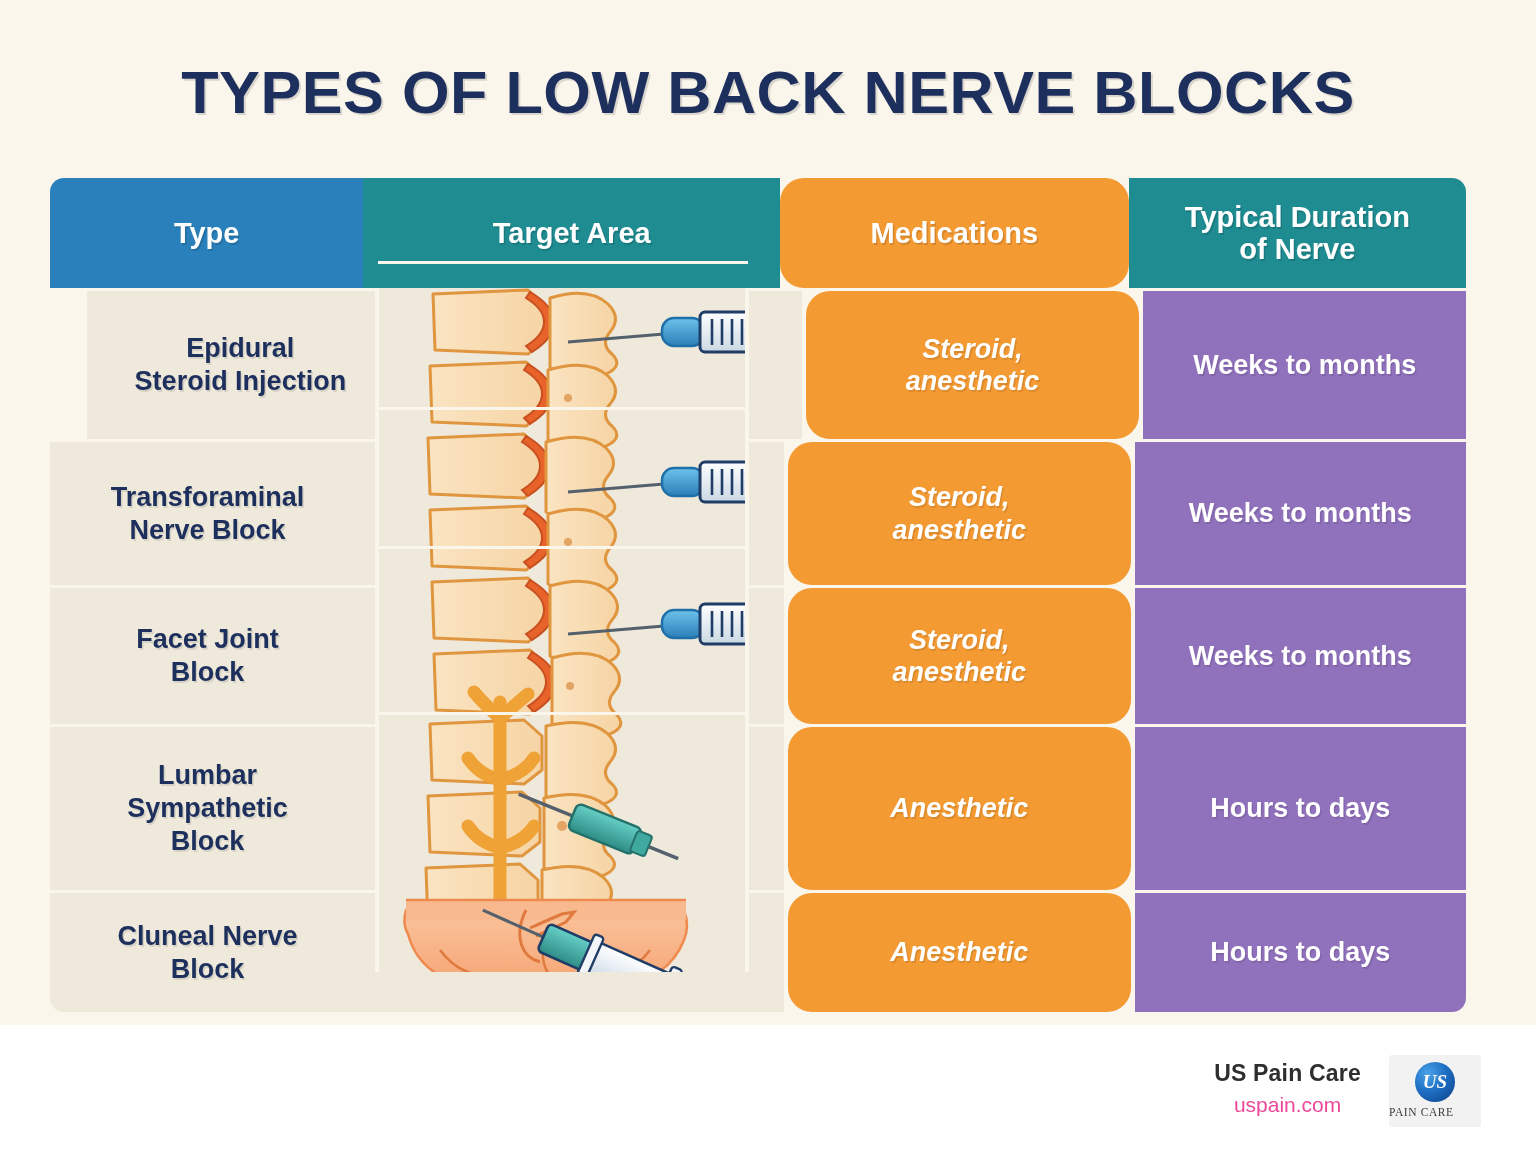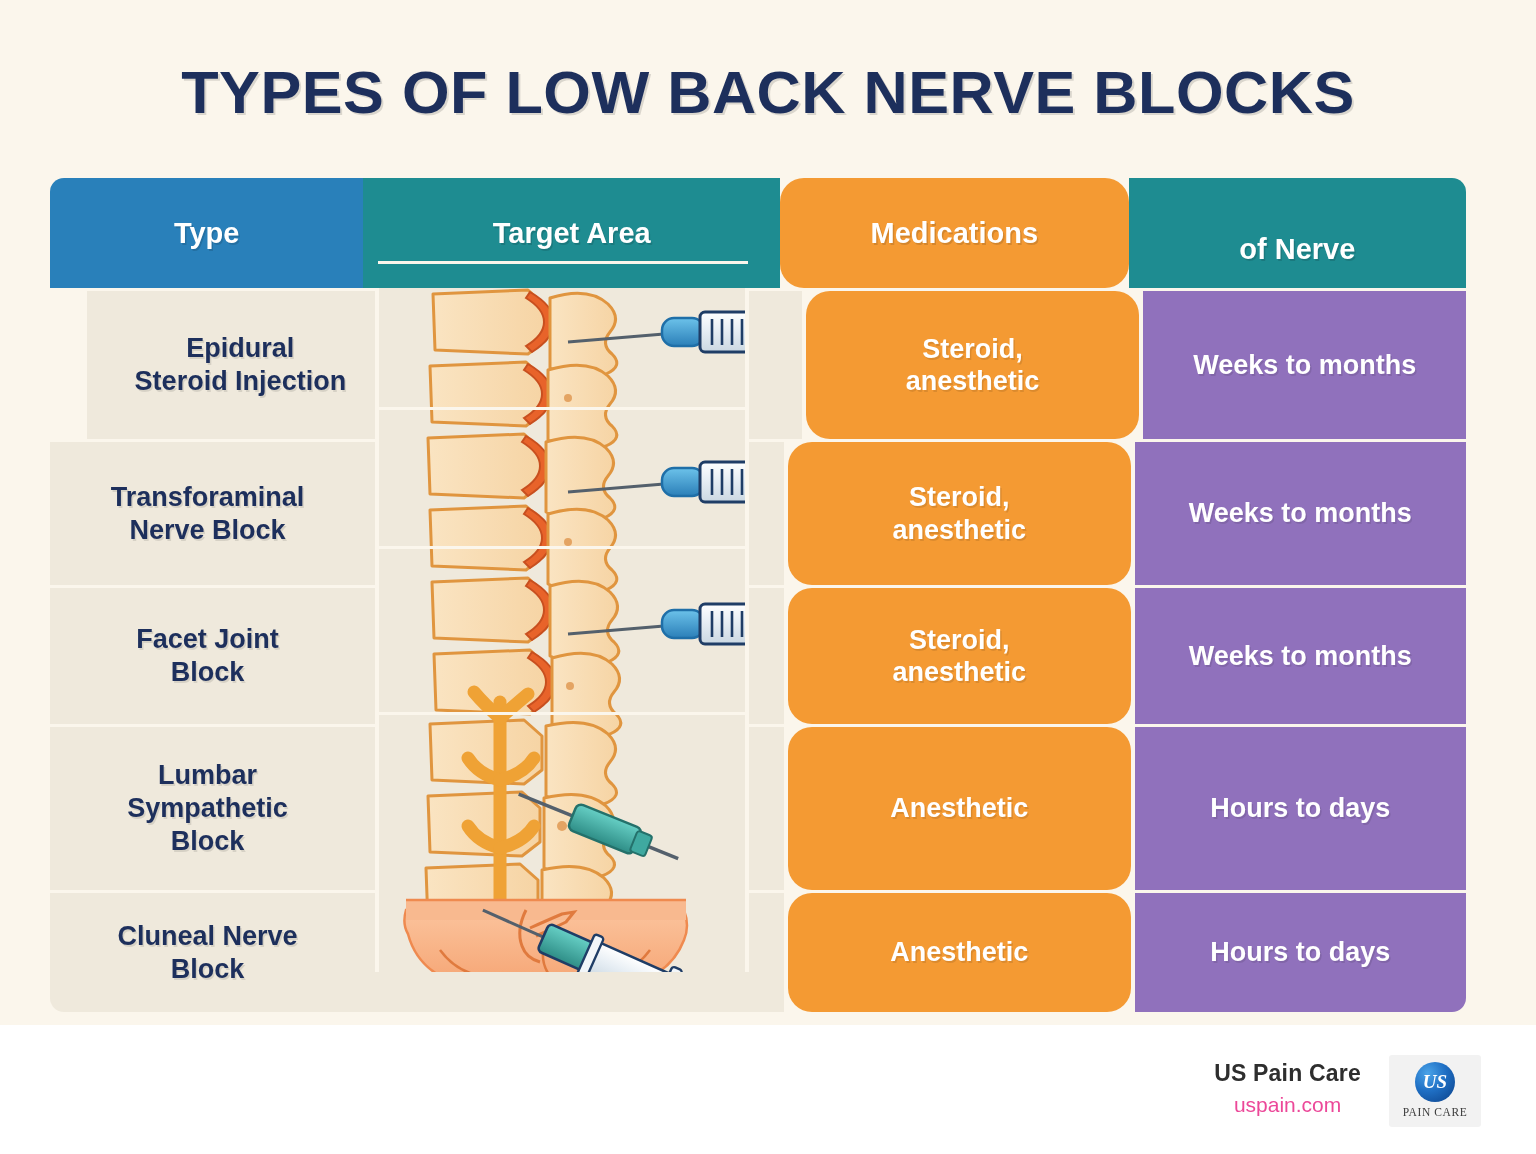--- a/index.html
+++ b/index.html
@@ -56,21 +56,21 @@
   .body-row { background:transparent; }
   .body-row .c1, .body-row .c2 { background:#efe9dc; }
   .body-row .c1 { font-size:27px; font-weight:bold; color:#1d2f5c; line-height:1.22;
                   text-shadow:1.5px 1.5px 0 rgba(0,0,0,0.10); }
   .body-row .c3 { background:#f49a33; color:#fff; font-size:27px; font-weight:bold; line-height:1.2;
                   text-shadow:1.5px 1.5px 0 rgba(0,0,0,0.10); }
   .body-row .c4 { background:#9071bc; color:#fff; font-size:27px; font-weight:bold; line-height:1.2;
                   text-shadow:1.5px 1.5px 0 rgba(0,0,0,0.10); }
   
   .body-row .c3, .body-row .c4 { width:357px; margin:0 4px 0 0; }
-  .body-row .c3 { margin-left:4px; width:357px; }
+  .body-row .c3 { margin-left:4px; width:357px;font-style:italic; }
   .body-row .c4 { width:345px; margin-right:0; }
 
   .r1 { top:113px; height:148px;padding-left:37px; }
   .r2 { top:264px; height:143px; }
   .r3 { top:410px; height:136px; }
   .r4 { top:549px; height:163px; }
   .r5 { top:715px; height:119px; }
 
   
   .r5 .c1 { border-radius:0 0 0 14px; }
@@ -107,21 +107,21 @@
     position:absolute; left:50%; top:7px; transform:translateX(-50%);
     width:40px; height:40px; border-radius:50%;
     background:radial-gradient(circle at 32% 28%, #4aa3e8 0%, #1f6fc4 45%, #0b3f86 100%);
   }
   .logo-us {
     position:absolute; left:0; top:9px; width:40px; text-align:center;
     font-family:"Liberation Serif", serif;
     font-size:19px; font-style:italic; font-weight:bold; color:#ffffff;
   }
   .logo-text {
-    position:absolute; left:0; bottom:9px; width:92px; text-align:center;
+    position:absolute; left:0; bottom:9px; width:92px; 
     font-family:"Liberation Serif", serif;
     font-size:11.5px; letter-spacing:0.6px; color:#3c3c3c;
   }
 </style>
 </head>
 <body>
 
 <div id="poster">
 
   <div class="canvas"></div>
@@ -135,21 +135,21 @@
         <span>Type</span>
       </div>
       <div class="cell c2">
         <span>Target Area</span>
       </div>
       <div class="cell c3">
         <span>Medications</span>
       </div>
       <div class="cell c4">
         <span>
-          <br>
+          <span>Typical Duration</span><br>
           <span>of Nerve</span>
         </span>
       </div>
     </div>
 
     <div class="row body-row r1">
       <div class="cell c1">
         <span>
           <span>Epidural</span><br>
           <span>Steroid Injection</span>

